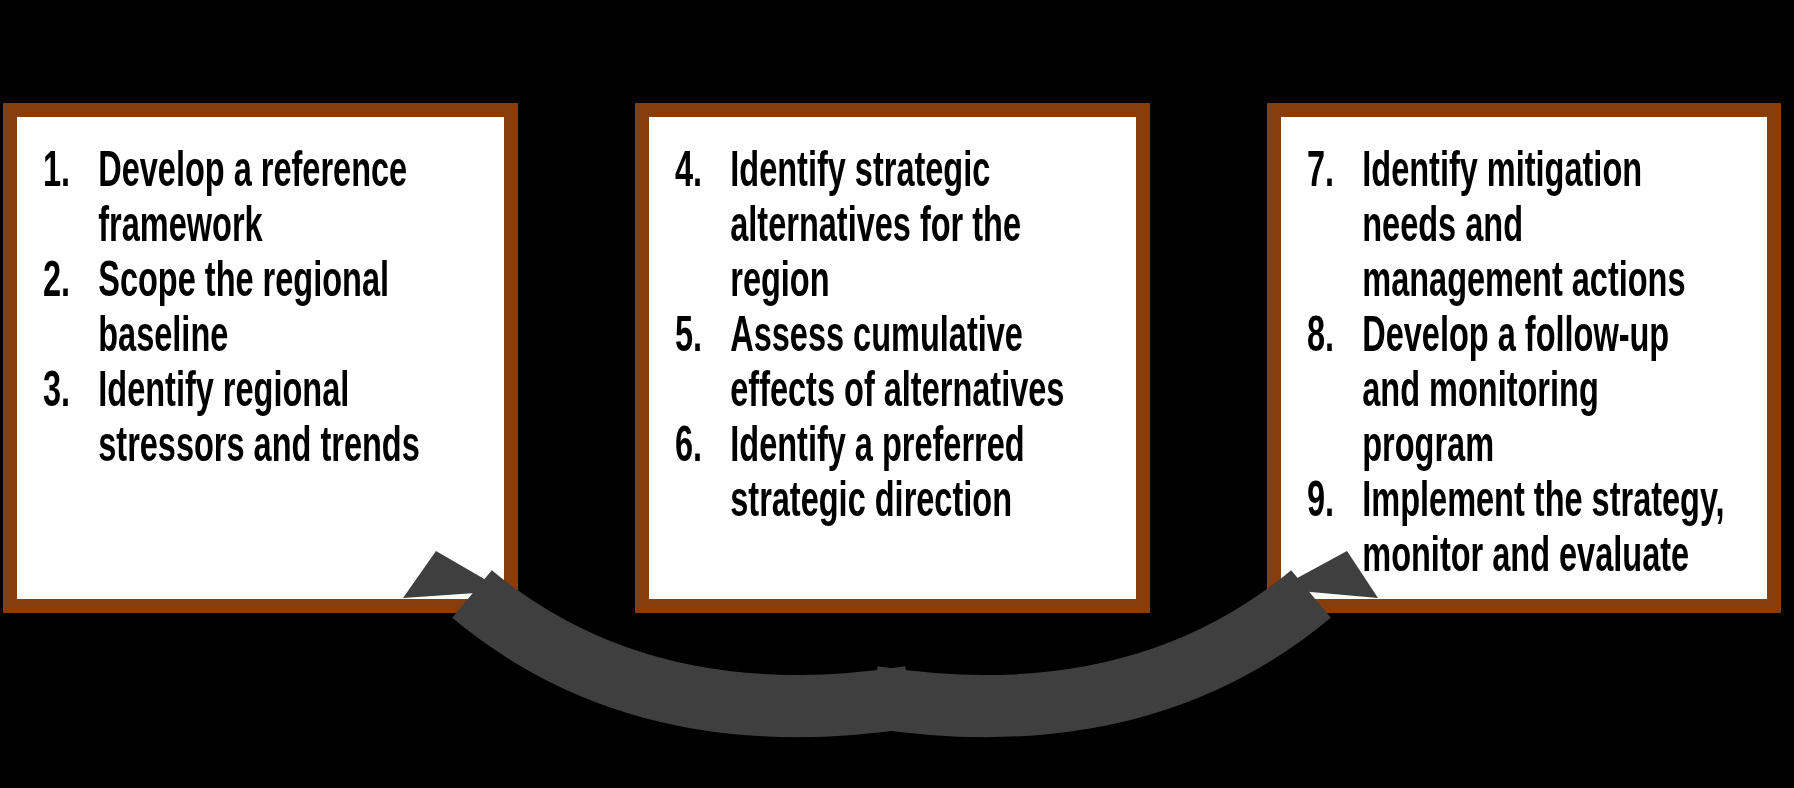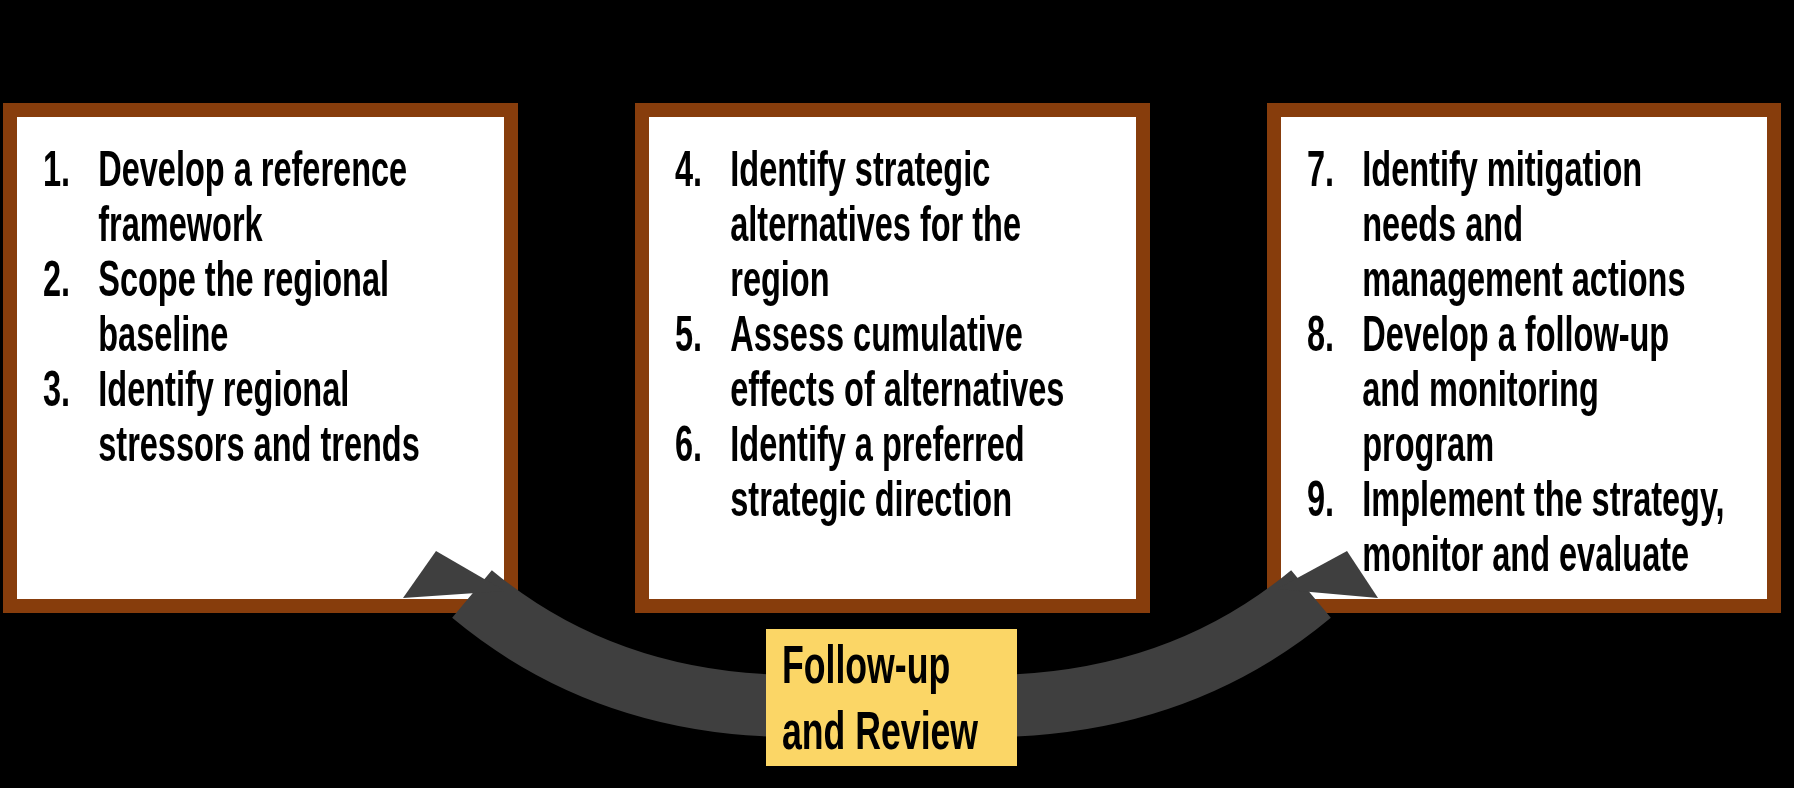--- a/index.html
+++ b/index.html
@@ -121,20 +121,14 @@
     <g>
       <path class="band" d="M 910 697 Q 645 738 472 594"></path>
       <polygon class="head" points="436,551 403,598 505,591"></polygon>
     </g>
     <g>
       <path class="band" d="M 873 697 Q 1138 738 1311 594"></path>
       <polygon class="head" points="1347,551 1378,598 1277,589"></polygon>
     </g>
   </svg>
 
-  <div class="flabel">
-    <div class="flabel-inner">
-      <div>Follow-up</div>
-      <div>and Review</div>
-    </div>
-  </div>
 
 </div>
 
 </body></html>

